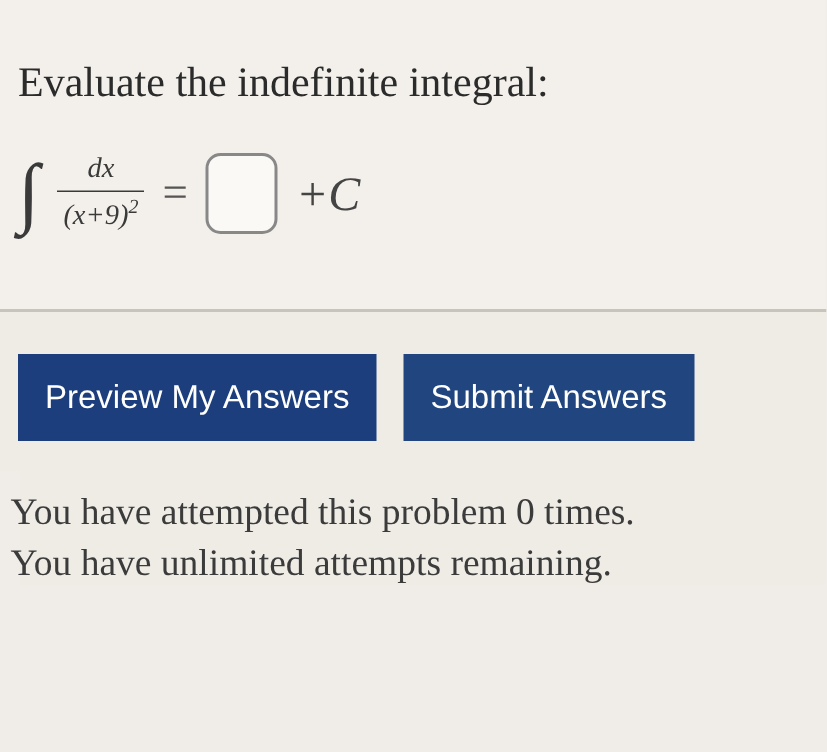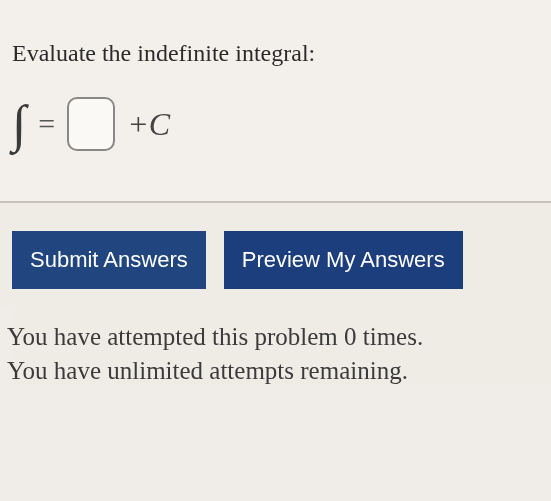--- a/index.html
+++ b/index.html
@@ -14,21 +14,21 @@
       background: #f0ede8;
       overflow: hidden;
       position: relative;
     }
     .problem-area {
       background: #f3f0eb;
       padding: 40px 12px 50px 12px;
       border-bottom: 2px solid #c8c4bc;
     }
     .prompt {
-      font-size: 24px;
+      font-size: 28px;
       color: #2b2b2b;
       margin-bottom: 30px;
       font-family: Georgia, serif;
     }
     .equation {
       display: flex;
       align-items: center;
       gap: 12px;
       font-family: 'Times New Roman', serif;
       font-size: 26px;
@@ -116,27 +116,33 @@
     }
   </style>
 </head>
 <body>
 
 <div class="problem-area">
   <div class="prompt">Evaluate the indefinite integral:</div>
 
   <div class="equation">
     <span class="integral-sign">∫</span>
+    <span class="fraction">
+      <span class="num">dx</span>
+      <span class="den">
+        <span>(x+9)</span><span class="sup">2</span>
+      </span>
+    </span>
     <span class="equals">=</span>
     <input type="text" class="answer-box" style="">
     <span class="plus-c">+C</span>
   </div>
 </div>
 
 <div class="button-row">
+  <button class="btn preview">Preview My Answers</button>
   <button class="btn submit">Submit Answers</button>
-  <button class="btn preview">Preview My Answers</button>
 </div>
 
 <div class="status-area">
   <div class="status-line">You have attempted this problem 0 times.</div>
   <div class="status-line">You have unlimited attempts remaining.</div>
 </div>
 
 </body></html>

